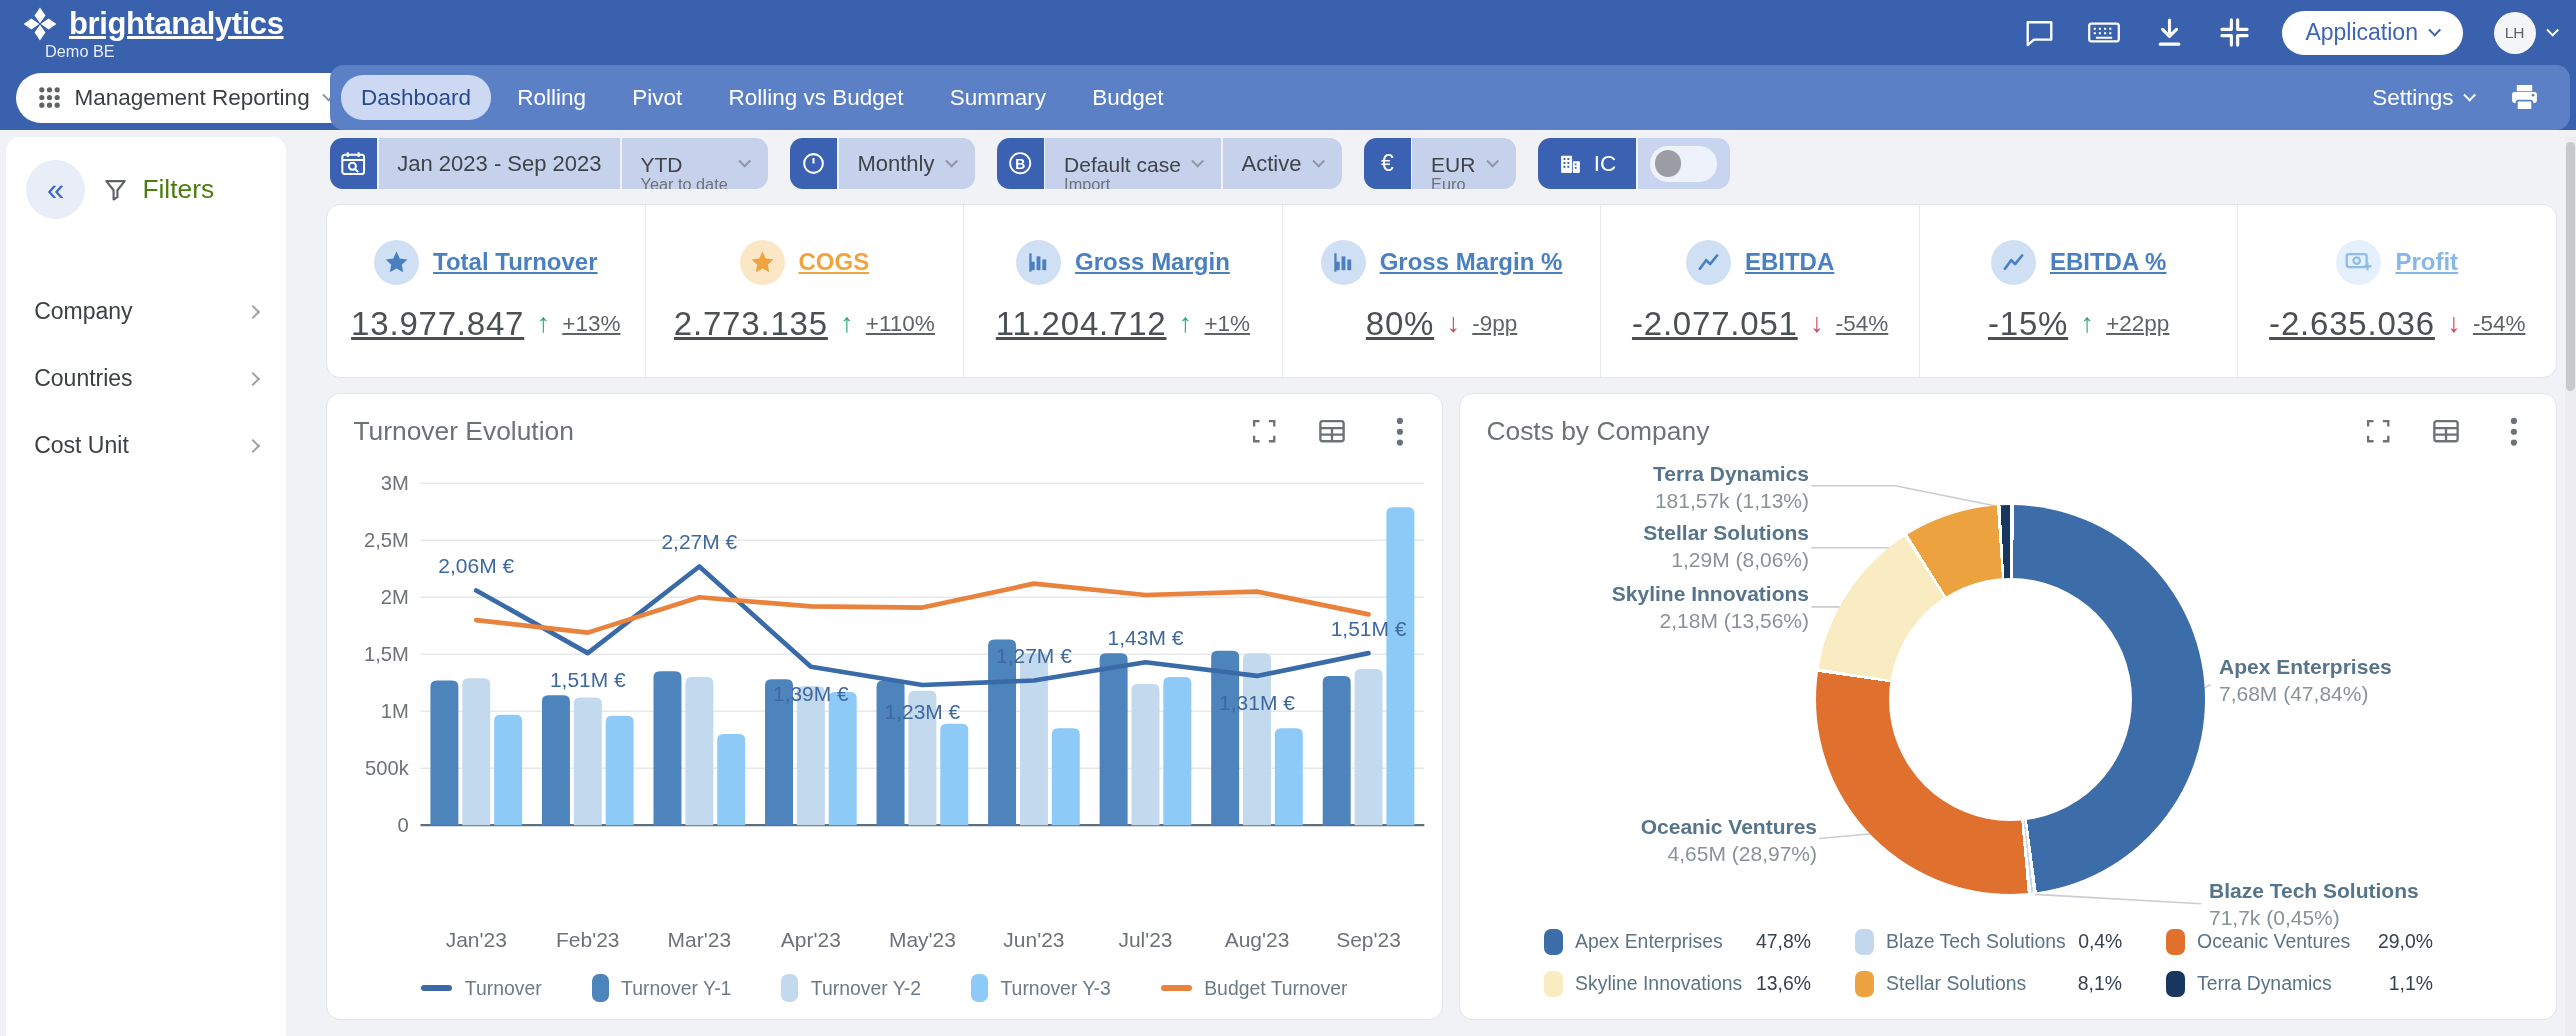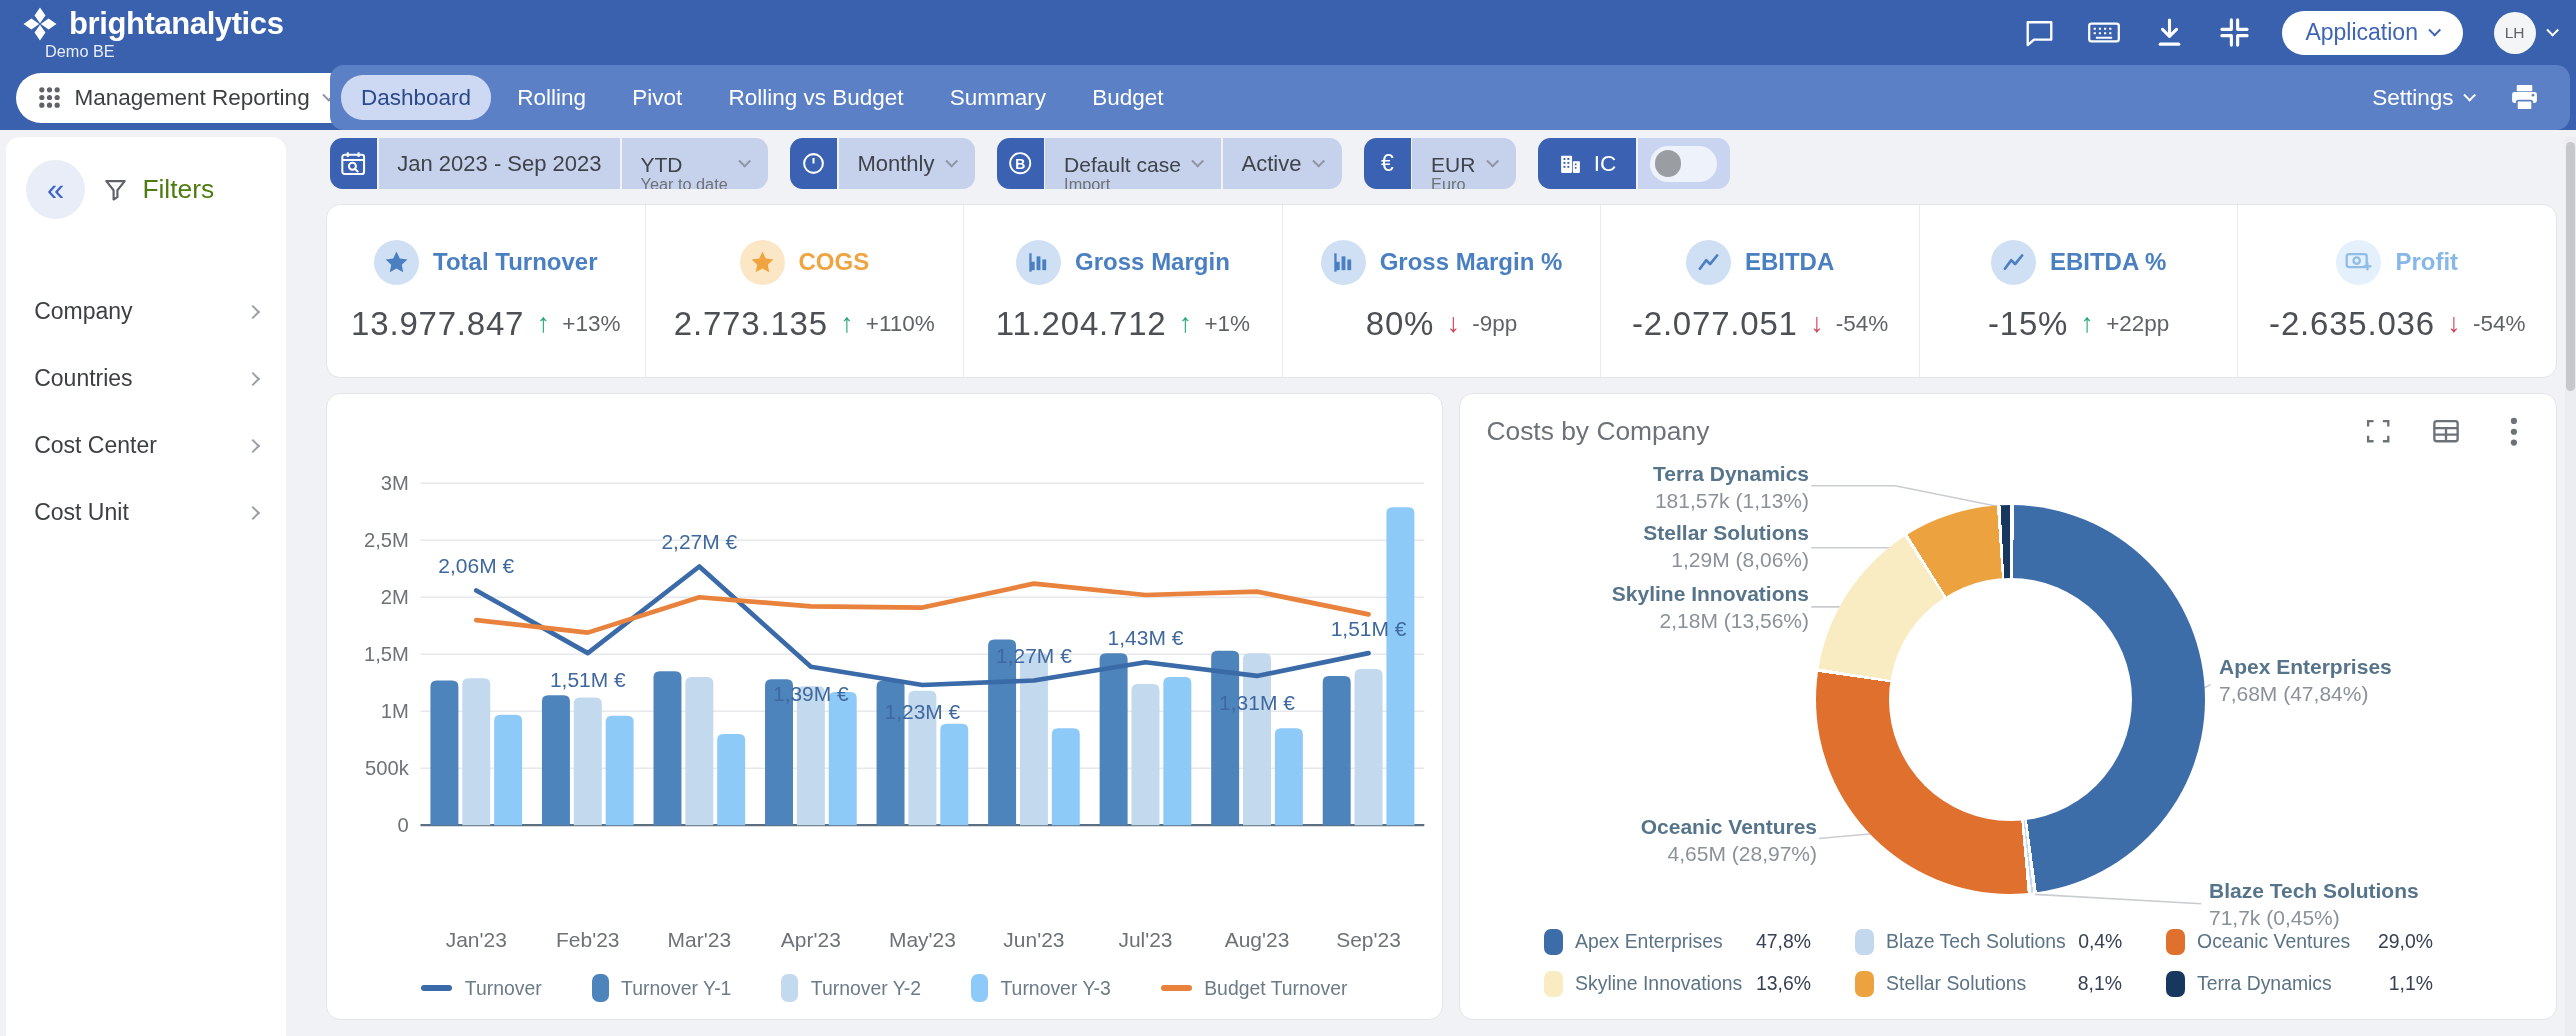--- a/index.html
+++ b/index.html
@@ -1,18 +1,18 @@
 <!DOCTYPE html>
 <html style="font-size:12.4px"><head>
 <meta charset="utf-8">
 <style>
   * { margin:0; padding:0; box-sizing:border-box; }
   html,body { width:2576px; height:1037px; overflow:hidden; }
   body { font-family:"Liberation Sans","DejaVu Sans",sans-serif; background:#f1f2f5; position:relative; }
-  .nowrap { white-space:nowrap; }
+  .nowrap { white-space:nowrap;text-decoration:underline; }
 
   
   .topbar { position:absolute; left:0; top:0; width:2576px; height:65px; background:#3a61ae; z-index:30; }
   .subnav { position:absolute; left:0; top:65px; width:2576px; height:65px; background:#3a61ae; z-index:29; }
   .logo-wrap { position:absolute; left:22px; top:6.2px; display:flex; align-items:center; gap:11px; }
   .logo-text { color:#fff; font-size:31px; font-weight:bold; letter-spacing:-0.4px; }
   .logo-sub { position:absolute; left:45px; top:42px; color:#e8edf8; font-size:16.3px; }
   .main-nav { position:absolute; left:334px; top:0; height:65px; display:flex; align-items:center; }
   .nav-item { display:flex; align-items:center; gap:9.3px; color:#fff; font-size:23px; padding:0 28px; height:65px; cursor:pointer; }
   .nav-item.pl-tab { background:#5c80c6; border-radius:12.4px 12.4px 0 0; margin-top:11px; height:54px; padding:0 33px; }
@@ -206,24 +206,20 @@
   <div class="sb-items" id="sb-items">
       <div class="sb-item">
         <span>Company</span>
         <span class="chev right"></span>
       </div>
       <div class="sb-item">
         <span>Countries</span>
         <span class="chev right"></span>
       </div>
       <div class="sb-item">
-        <span>Cost Center</span>
-        <span class="chev right"></span>
-      </div>
-      <div class="sb-item">
         <span>Cost Unit</span>
         <span class="chev right"></span>
       </div>
     </div>
 </div>
 
 <div class="filterrow">
   <div class="fpill">
     <div class="ibox">
       <svg width="26.4" height="26.4" viewBox="0 0 34 34" fill="none" stroke="#fff" stroke-width="2.6">
@@ -426,20 +422,43 @@
       </div>
       <div class="kpi-val-row">
         <span class="kpi-val nowrap">-2.635.036</span>
         <span class="arrow down">↓</span>
         <span class="kpi-delta nowrap">-54%</span>
       </div>
     </div>
   </div>
 
 <div class="card turnover">
+  <div class="card-head">
+    <span class="card-title">Turnover Evolution</span>
+    <div class="card-icons">
+      <span class="cicon">
+        <svg width="26.4" height="26.4" viewBox="0 0 34 34" fill="none" stroke="#6d7278" stroke-width="3">
+          <path d="M4 11 v-7 h7 M23 4 h7 v7 M30 23 v7 h-7 M11 30 h-7 v-7"></path>
+        </svg>
+      </span>
+      <span class="cicon">
+        <svg width="28" height="26.4" viewBox="0 0 36 34" fill="none" stroke="#6d7278" stroke-width="3">
+          <rect x="3" y="4" width="30" height="26" rx="3"></rect>
+            <path d="M3 13 h30 M18 13 v17 M3 21.5 h30"></path>
+        </svg>
+      </span>
+      <span class="cicon">
+        <svg width="7.8" height="29.5" viewBox="0 0 10 38" fill="#6d7278">
+          <circle cx="5" cy="5" r="4"></circle>
+            <circle cx="5" cy="19" r="4"></circle>
+            <circle cx="5" cy="33" r="4"></circle>
+        </svg>
+      </span>
+    </div>
+  </div>
   <svg id="turnover-svg" width="1117" height="627" viewBox="0 0 1437 807" style="position:absolute;left:0;top:0;">
       <line x1="120" y1="555" x2="1412" y2="555" stroke="#5c6f80" stroke-width="3"></line>
       <text x="105" y="564" text-anchor="end" fill="#6d7278" font-size="26">0</text>
       <line x1="120" y1="481.665" x2="1412" y2="481.665" stroke="#e7e8ec" stroke-width="2"></line>
       <text x="105" y="490.665" text-anchor="end" fill="#6d7278" font-size="26">500k</text>
       <line x1="120" y1="408.33000000000004" x2="1412" y2="408.33000000000004" stroke="#e7e8ec" stroke-width="2"></line>
       <text x="105" y="417.33000000000004" text-anchor="end" fill="#6d7278" font-size="26">1M</text>
       <line x1="120" y1="334.995" x2="1412" y2="334.995" stroke="#e7e8ec" stroke-width="2"></line>
       <text x="105" y="343.995" text-anchor="end" fill="#6d7278" font-size="26">1,5M</text>
       <line x1="120" y1="261.66" x2="1412" y2="261.66" stroke="#e7e8ec" stroke-width="2"></line>

